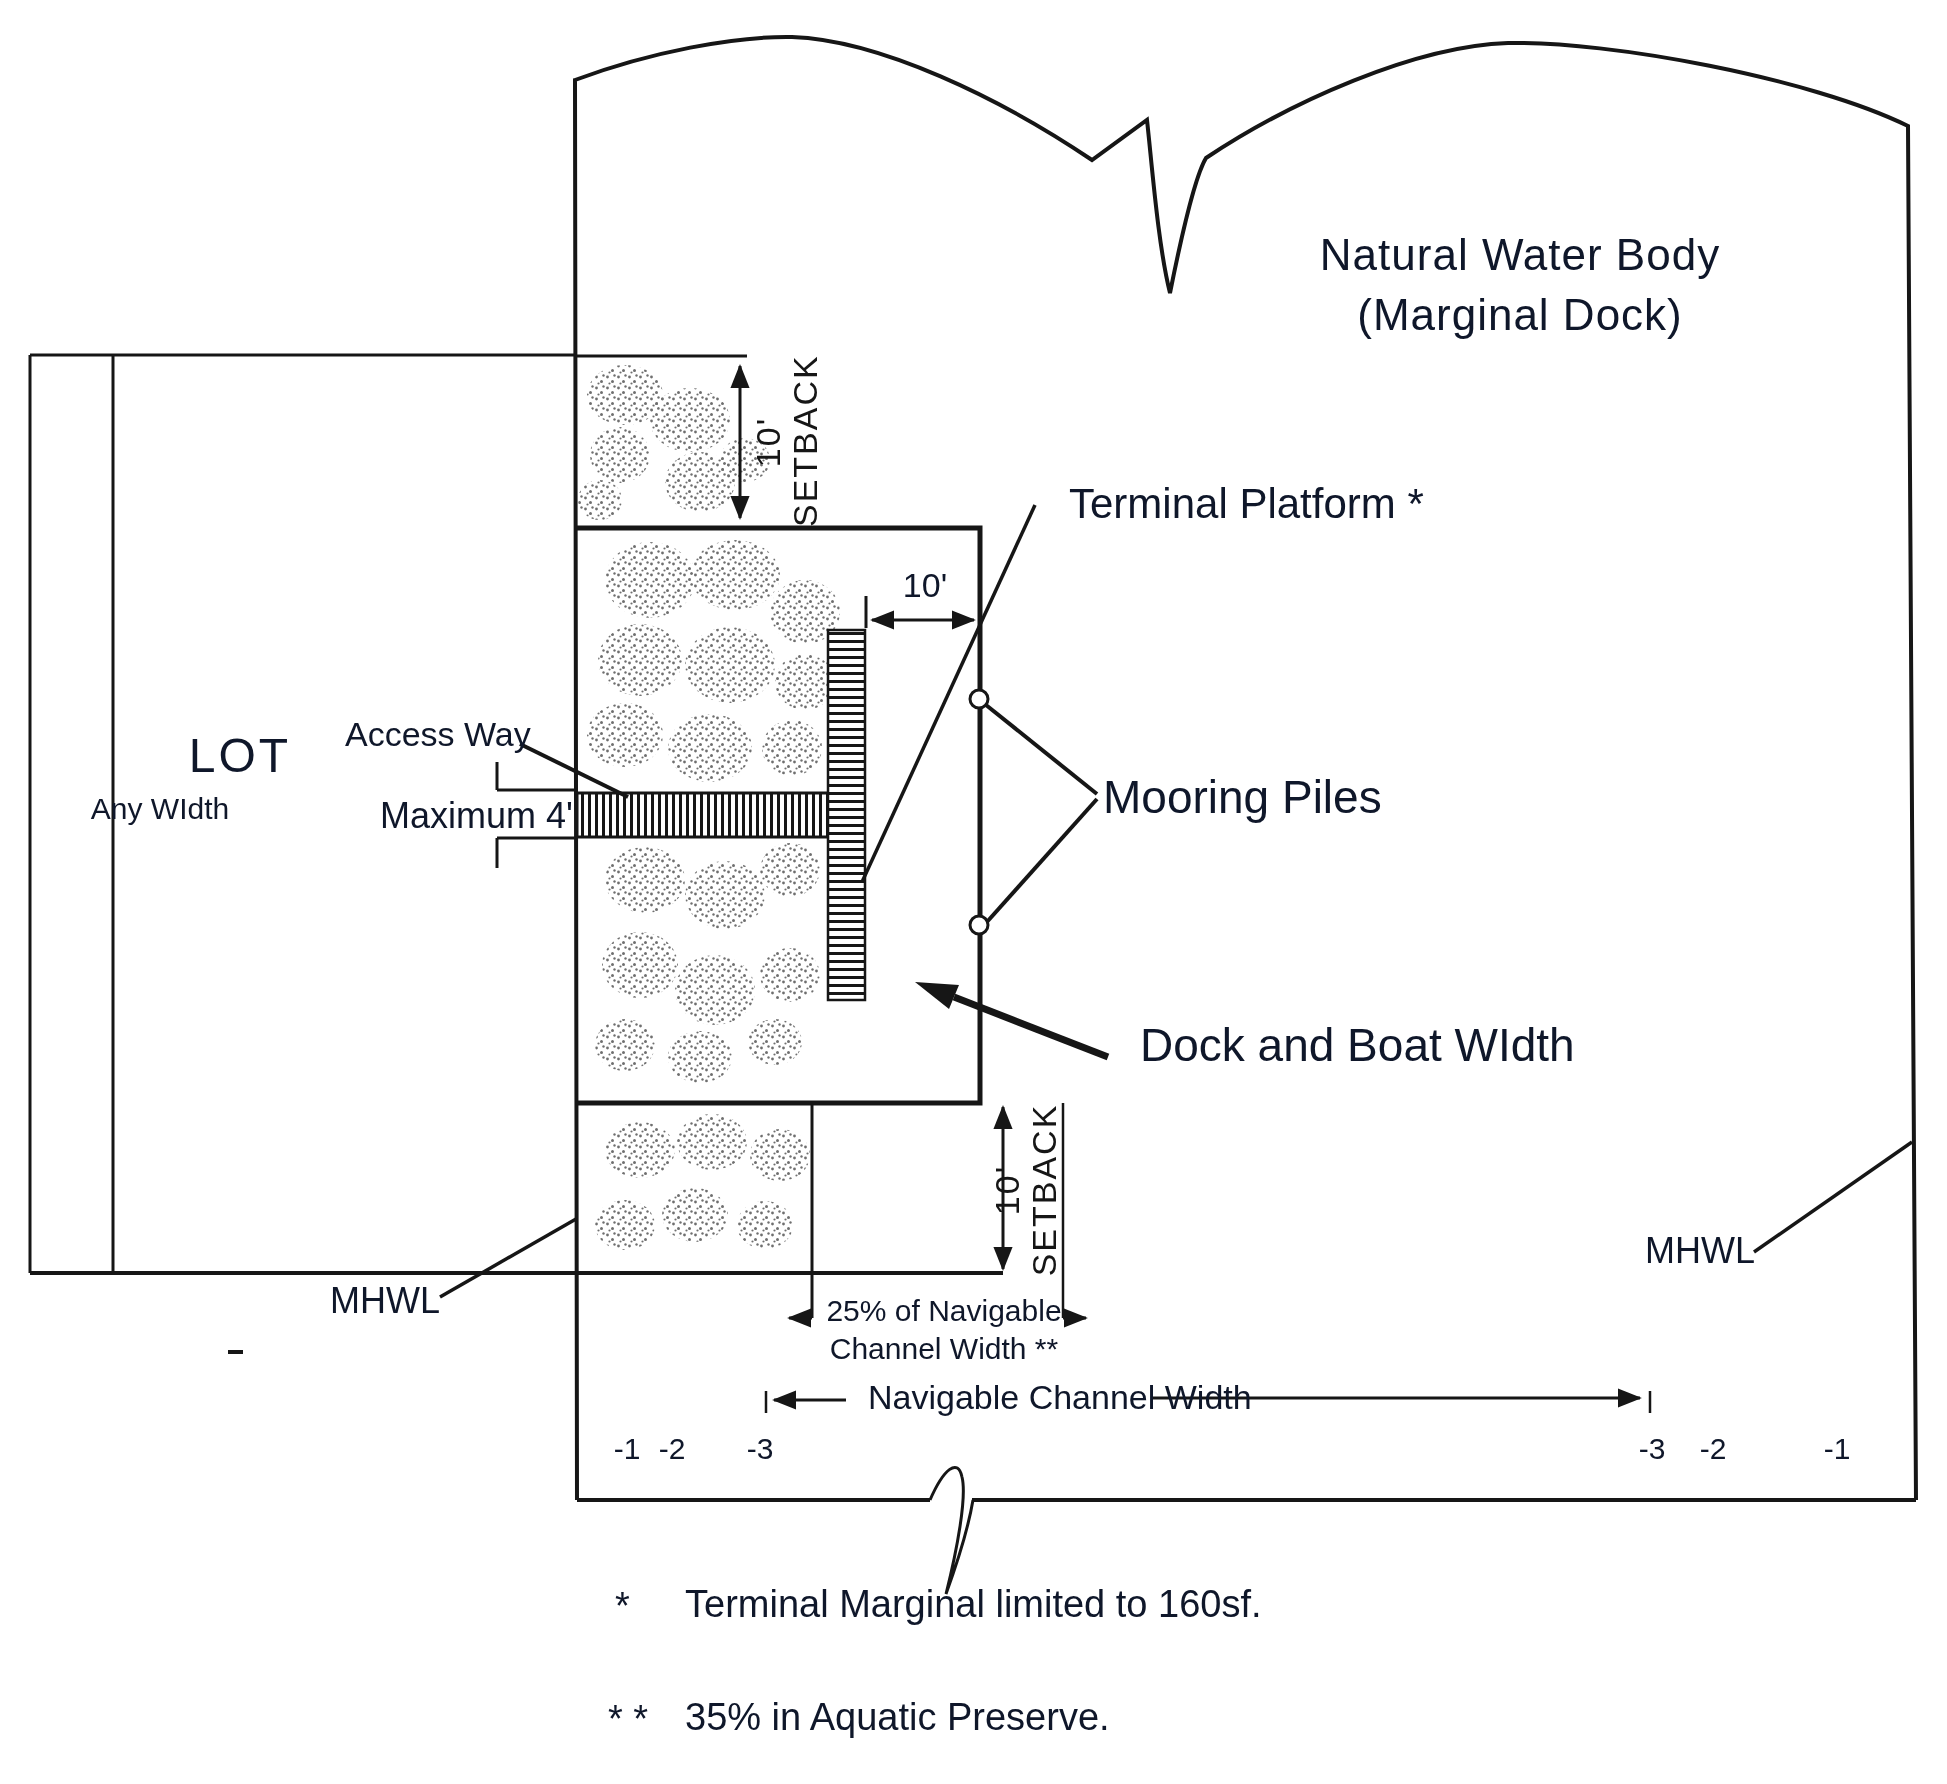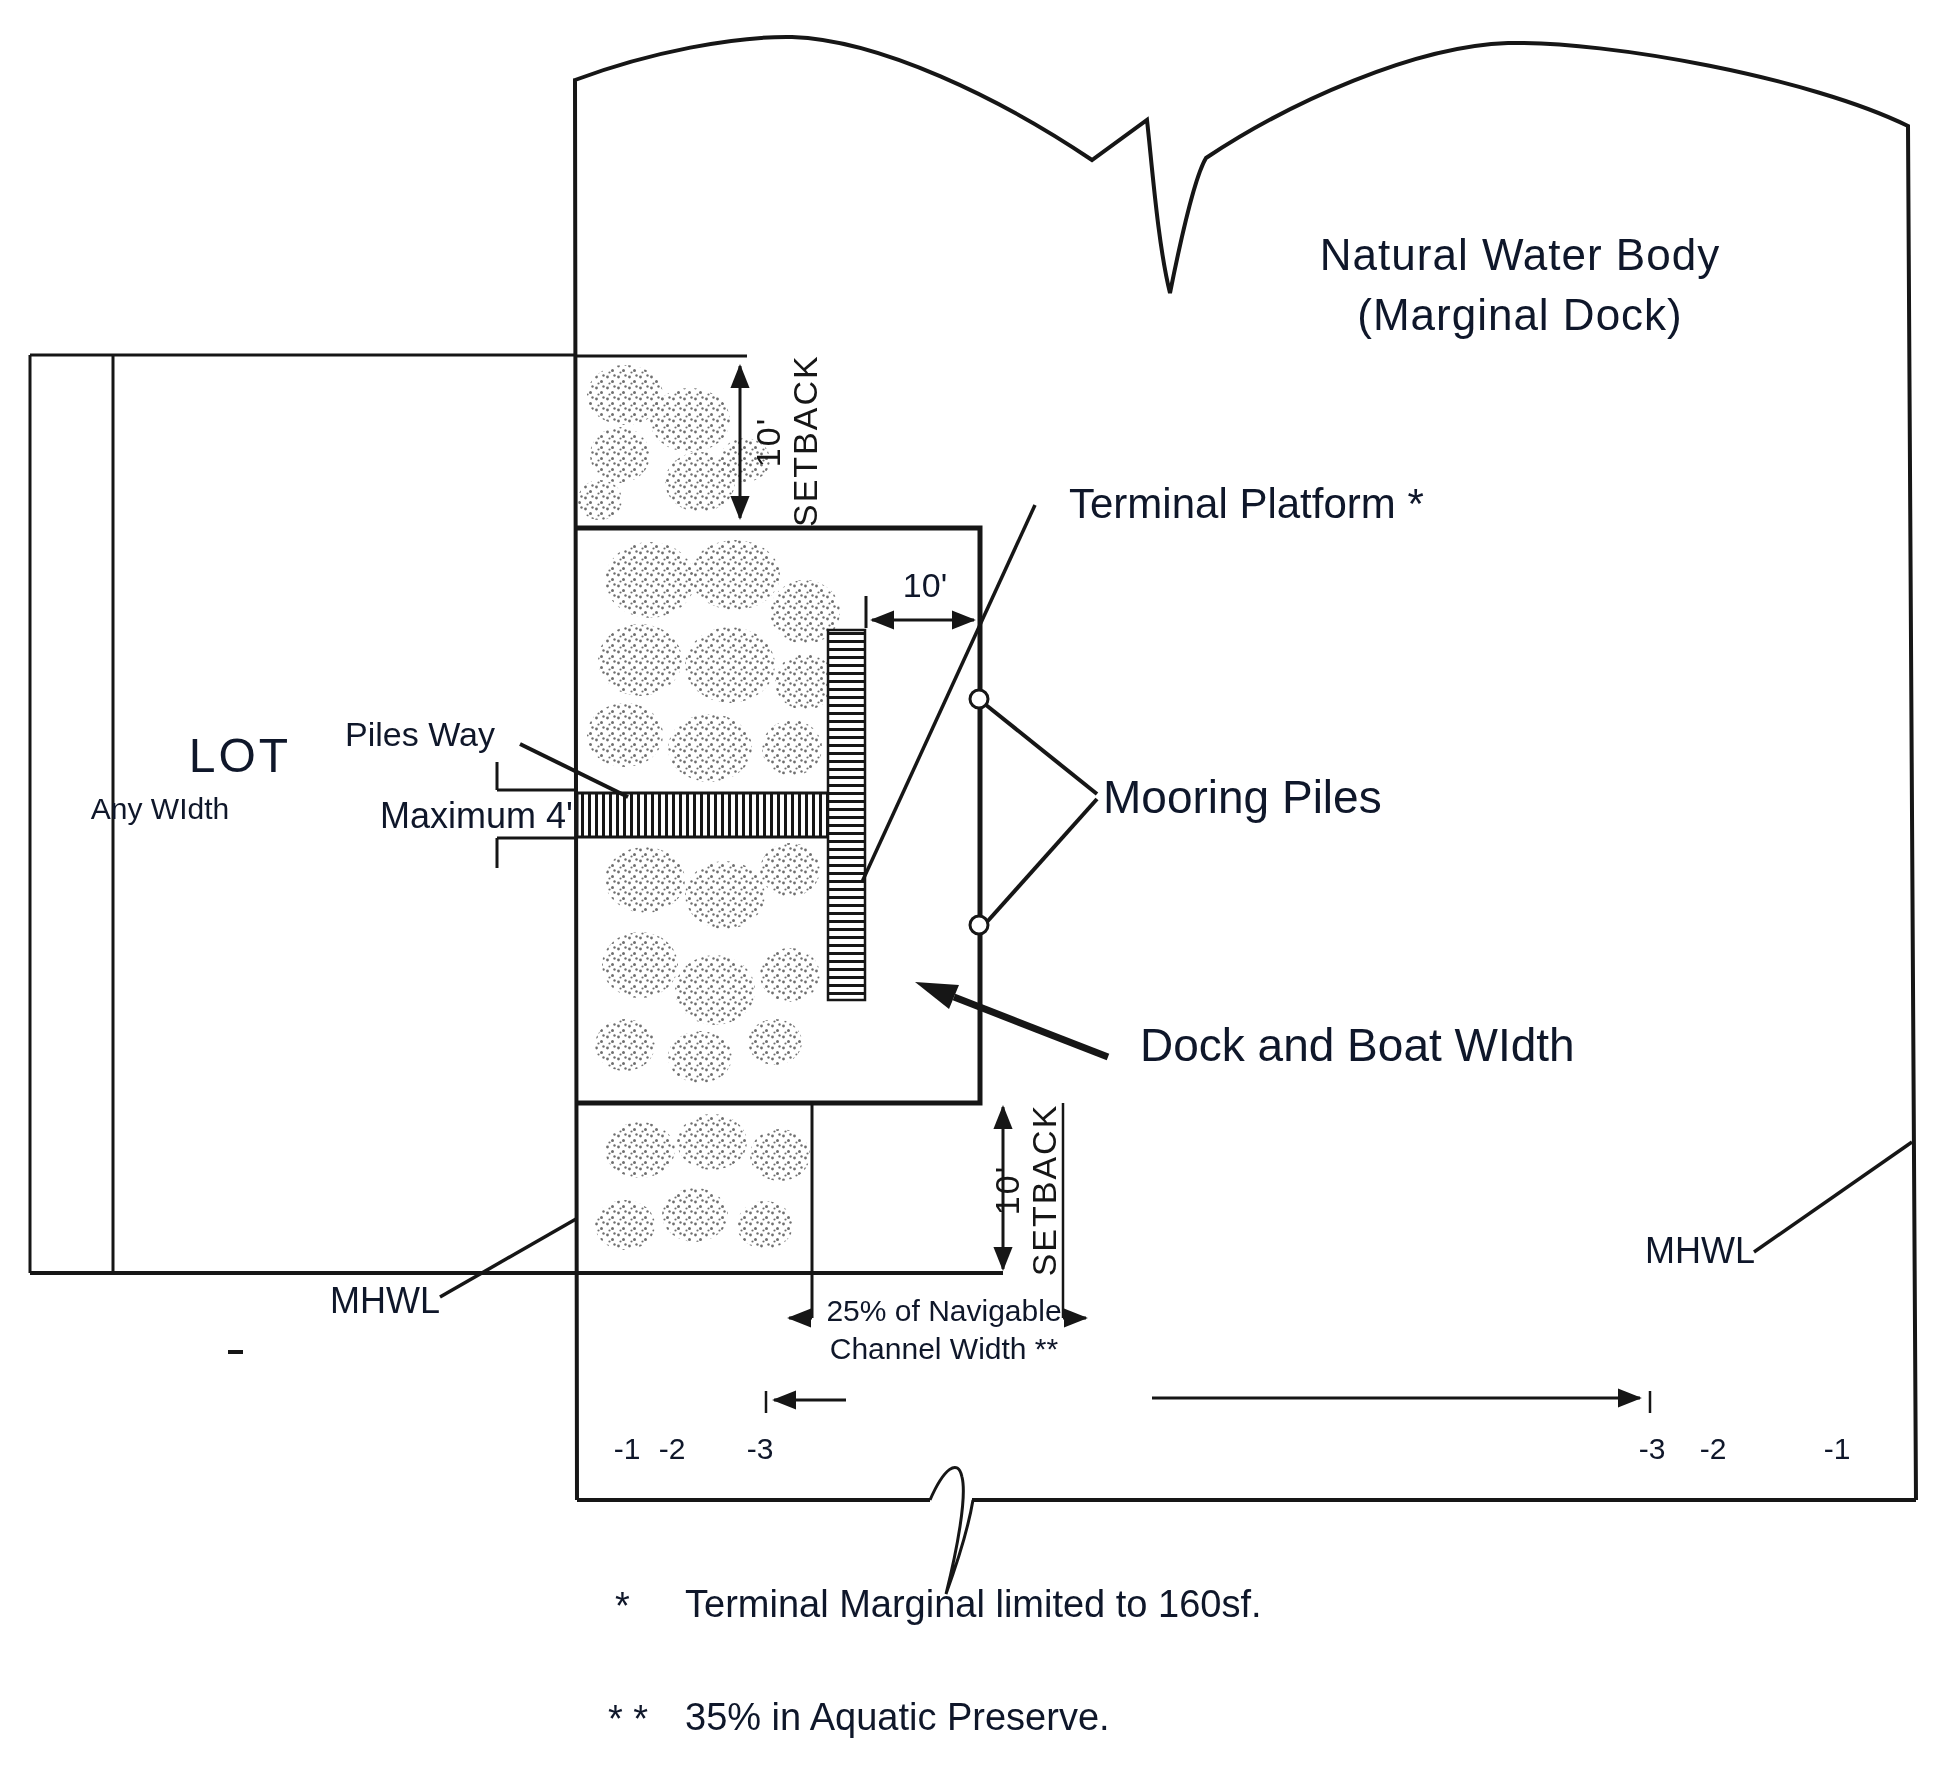--- a/index.html
+++ b/index.html
@@ -148,21 +148,21 @@
 
   <line x1="228" y1="1352" x2="243" y2="1352" stroke="#161616" stroke-width="4"></line>
 </svg>
 
 <div class="lbl title c" style="left:1295px;top:230px;width:450px;">Natural Water Body</div>
 <div class="lbl title c" style="left:1295px;top:290px;width:450px;">(Marginal Dock)</div>
 
 <div class="lbl c" style="left:160px;top:728px;width:160px;font-size:48px;letter-spacing:3px;">LOT</div>
 <div class="lbl c" style="left:60px;top:792px;width:200px;font-size:30px;">Any WIdth</div>
 
-<div class="lbl" style="left:345px;top:715px;font-size:34px;">Piles Way</div>
+<div class="lbl" style="left:345px;top:715px;font-size:34px;">Access Way</div>
 <div class="lbl r" style="left:380px;top:795px;width:188px;font-size:36px;">Maximum 4'</div>
 
 <div class="vtext" style="left:707px;top:400px;width:170px;height:84px;font-size:34px;">
   <div>10'</div>
   <div>SETBACK</div>
 </div>
 
 <div class="lbl c" style="left:885px;top:566px;width:80px;font-size:34px;">10'</div>
 
 <div class="lbl" style="left:1040px;top:480px;font-size:42px;margin-left:29px;">Terminal Platform *</div>
@@ -177,20 +177,21 @@
 <div class="vtext" style="left:936px;top:1148px;width:190px;height:84px;font-size:34px;">
   <div>10'</div>
   <div>SETBACK</div>
 </div>
 
 <div class="lbl c" style="left:810px;top:1292px;width:268px;font-size:30px;line-height:1.25;">
   <div>25% of Navigable</div>
   <div>Channel Width **</div>
 </div>
 
+<div class="lbl" style="left:868px;top:1378px;font-size:34px;">Navigable Channel Width</div>
 
 <div class="lbl depth" style="left:597px;top:1432px;">-1</div>
 <div class="lbl depth" style="left:642px;top:1432px;">-2</div>
 <div class="lbl depth" style="left:730px;top:1432px;">-3</div>
 <div class="lbl depth" style="left:1622px;top:1432px;">-3</div>
 <div class="lbl depth" style="left:1683px;top:1432px;">-2</div>
 <div class="lbl depth" style="left:1807px;top:1432px;">-1</div>
 
 <div class="lbl foot" style="left:615px;top:1585px;">*</div>
 <div class="lbl foot" style="left:685px;top:1583px;">Terminal Marginal limited to 160sf.</div>

